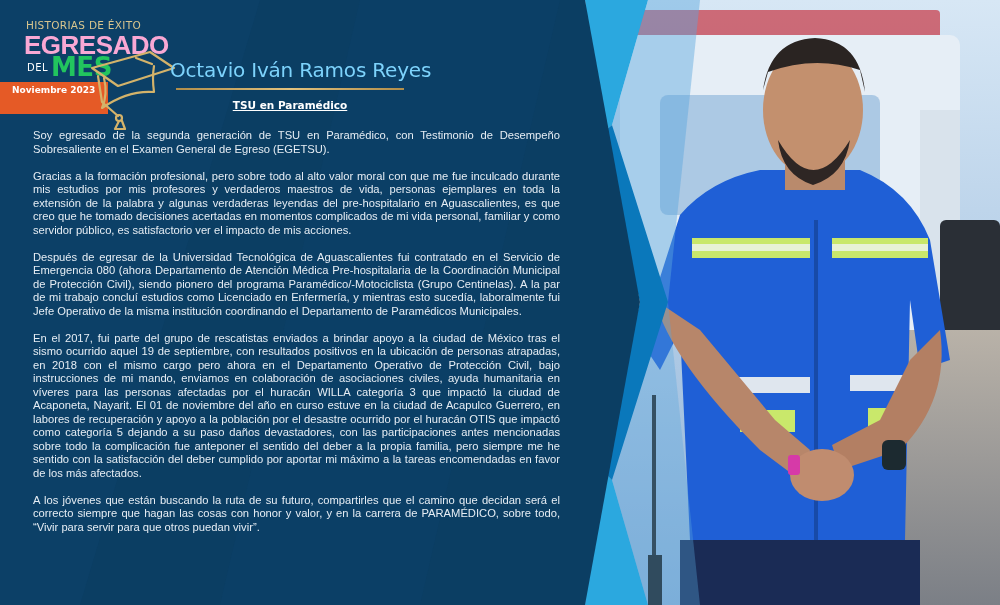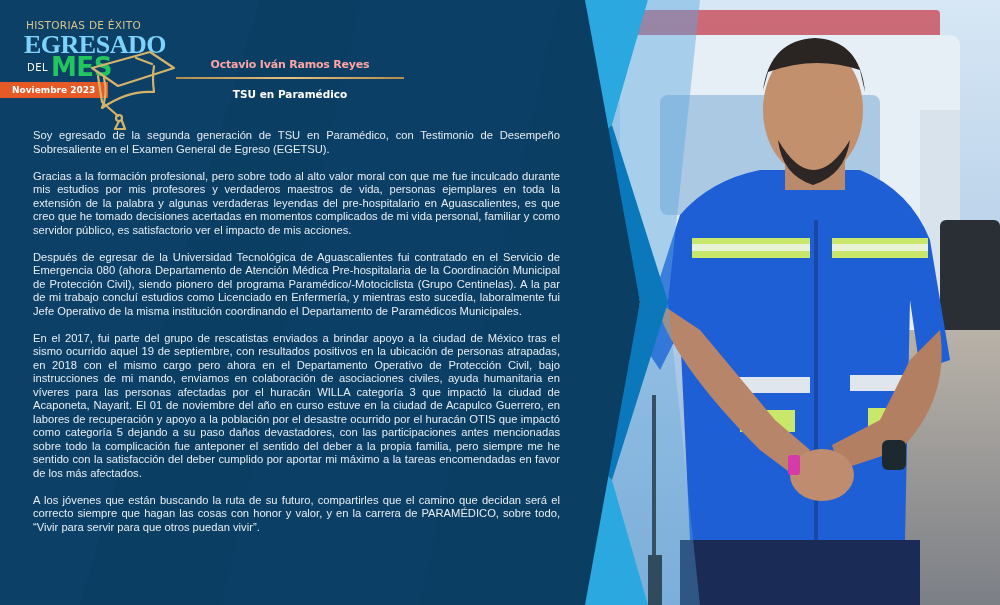--- a/index.html
+++ b/index.html
@@ -8,30 +8,30 @@
 
   .photo { position: absolute; left: 560px; top: 0; width: 440px; height: 605px; overflow: hidden; background: linear-gradient(180deg, #cfe2f3 0%, #b9d6ee 30%, #a9c6e3 60%, #7f8d9c 100%); }
   .photo svg { position: absolute; left: 0; top: 0; }
 
   .panel-shapes { position: absolute; left: 0; top: 0; width: 1000px; height: 605px; pointer-events: none; }
 
   .left { position: absolute; left: 0; top: 0; width: 580px; height: 605px; }
 
   .logo { position: absolute; left: 18px; top: 12px; width: 160px; height: 115px; }
   .logo .kicker { position: absolute; left: 8px; top: 7px; font-size: 10.5px; letter-spacing: 0.3px; color: #d8c58e; font-family: "DejaVu Sans", sans-serif; font-weight: normal; white-space: nowrap; }
-  .logo .big1 { position: absolute; left: 6px; top: 18px; font-size: 26px; font-weight: bold; color: #7dd3fc; letter-spacing: -0.5px; white-space: nowrap; font-family: Liberation Serif, serif; }
+  .logo .big1 { position: absolute; left: 6px; top: 18px; font-size: 26px; font-weight: bold; color: #f9a8d4; letter-spacing: -0.5px; white-space: nowrap; font-family: Liberation Sans, sans-serif; }
   .logo .del { position: absolute; left: 9px; top: 50px; font-size: 10px; color: #ffffff; letter-spacing: 0.5px; }
   .logo .big2 { position: absolute; left: 33px; top: 40px; font-size: 26px; font-weight: bold; color: #22c55e; letter-spacing: -0.5px; }
-  .logo .date-badge { position: absolute; left: -18px; top: 70px; height: 16px; width: 108px; background: #e55a26; color: #fff; font-size: 9px; font-weight: bold; line-height: 16px; padding-left: 12px; white-space: nowrap; }
+  .logo .date-badge { position: absolute; left: -18px; top: 70px; height: 32px; width: 108px; background: #e55a26; color: #fff; font-size: 9px; font-weight: bold; line-height: 16px; padding-left: 12px; white-space: nowrap; }
   .logo .cap { position: absolute; left: 70px; top: 38px; width: 90px; height: 80px; }
 
   .name-block { position: absolute; left: 170px; top: 58px; width: 240px; text-align: center; }
-  .name { font-size: 11px; font-weight: bold; color: #fca5a5; white-space: nowrap; letter-spacing: -0.2px; }
+  .name { font-size: 20px; font-weight: normal; color: #7dd3fc; white-space: nowrap; letter-spacing: -0.2px; }
   .gold-rule { height: 2px; margin: 6px 0 0 6px; width: 228px; background: linear-gradient(90deg, #b08d4a, #e2c27e, #b08d4a); }
-  .program { margin-top: 9px; font-size: 10.5px; font-weight: bold; color: #ffffff; line-height: 13px; }
+  .program { margin-top: 9px; font-size: 10.5px; font-weight: bold; color: #ffffff; line-height: 13px; text-decoration: underline; }
 
   .body-text { position: absolute; left: 33px; top: 129px; width: 527px; color: #e6edf4; font-family: "Liberation Sans", sans-serif; font-size: 11.2px; line-height: 13.5px; text-align: justify; }
   .body-text p { margin-bottom: 13.5px; }
 </style>
 </head>
 <body>
 
 <div class="photo">
   <svg width="440" height="605" viewBox="0 0 440 605">
     <defs>

